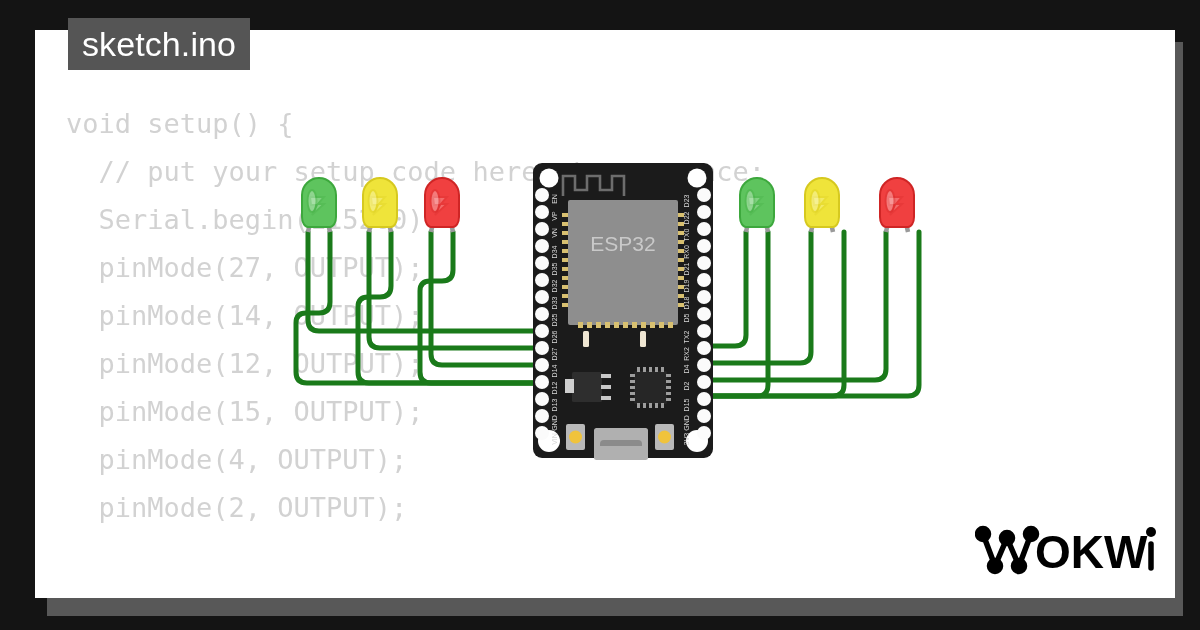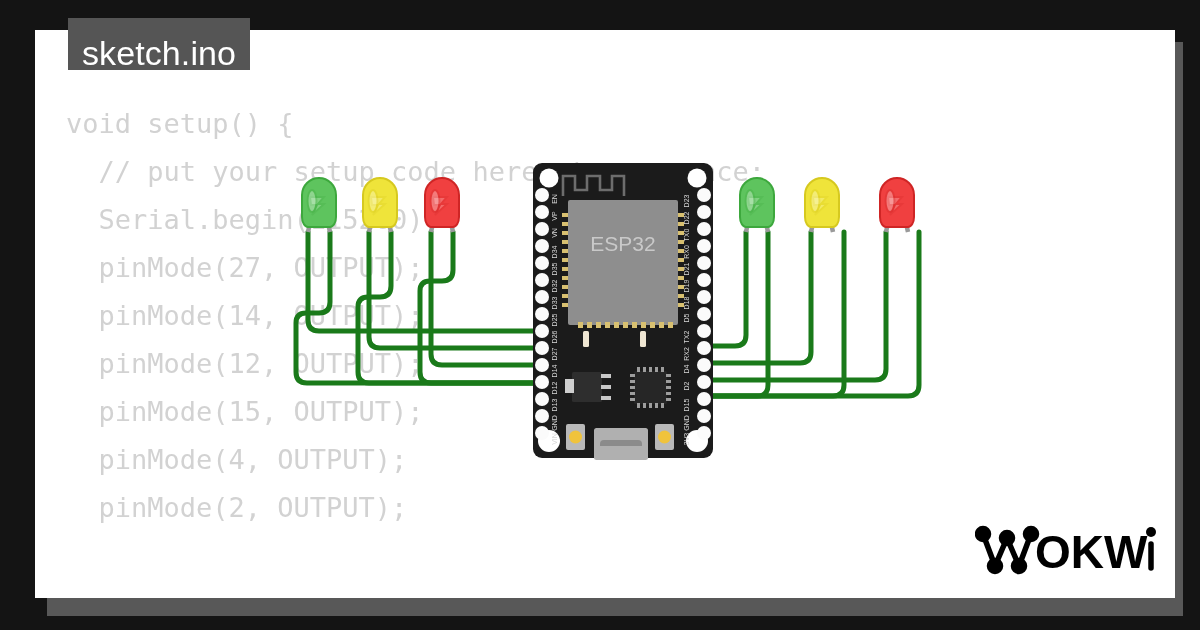--- a/index.html
+++ b/index.html
@@ -22,21 +22,21 @@
     width: 1140px; height: 568px;
     background: #ffffff;
     overflow: hidden;
   }
 
   
   .file-tab {
     position: absolute; left: 68px; top: 18px;
     height: 52px; padding: 0 14px;
     background: #555555;
-    display: flex; align-items: flex-end;
+    display: flex; align-items: center;
     z-index: 40;
   }
   .file-tab-label {
     color: #ffffff;
     font-size: 34px;
     line-height: 1;
     letter-spacing: .1px;
     white-space: nowrap;
   }
 

